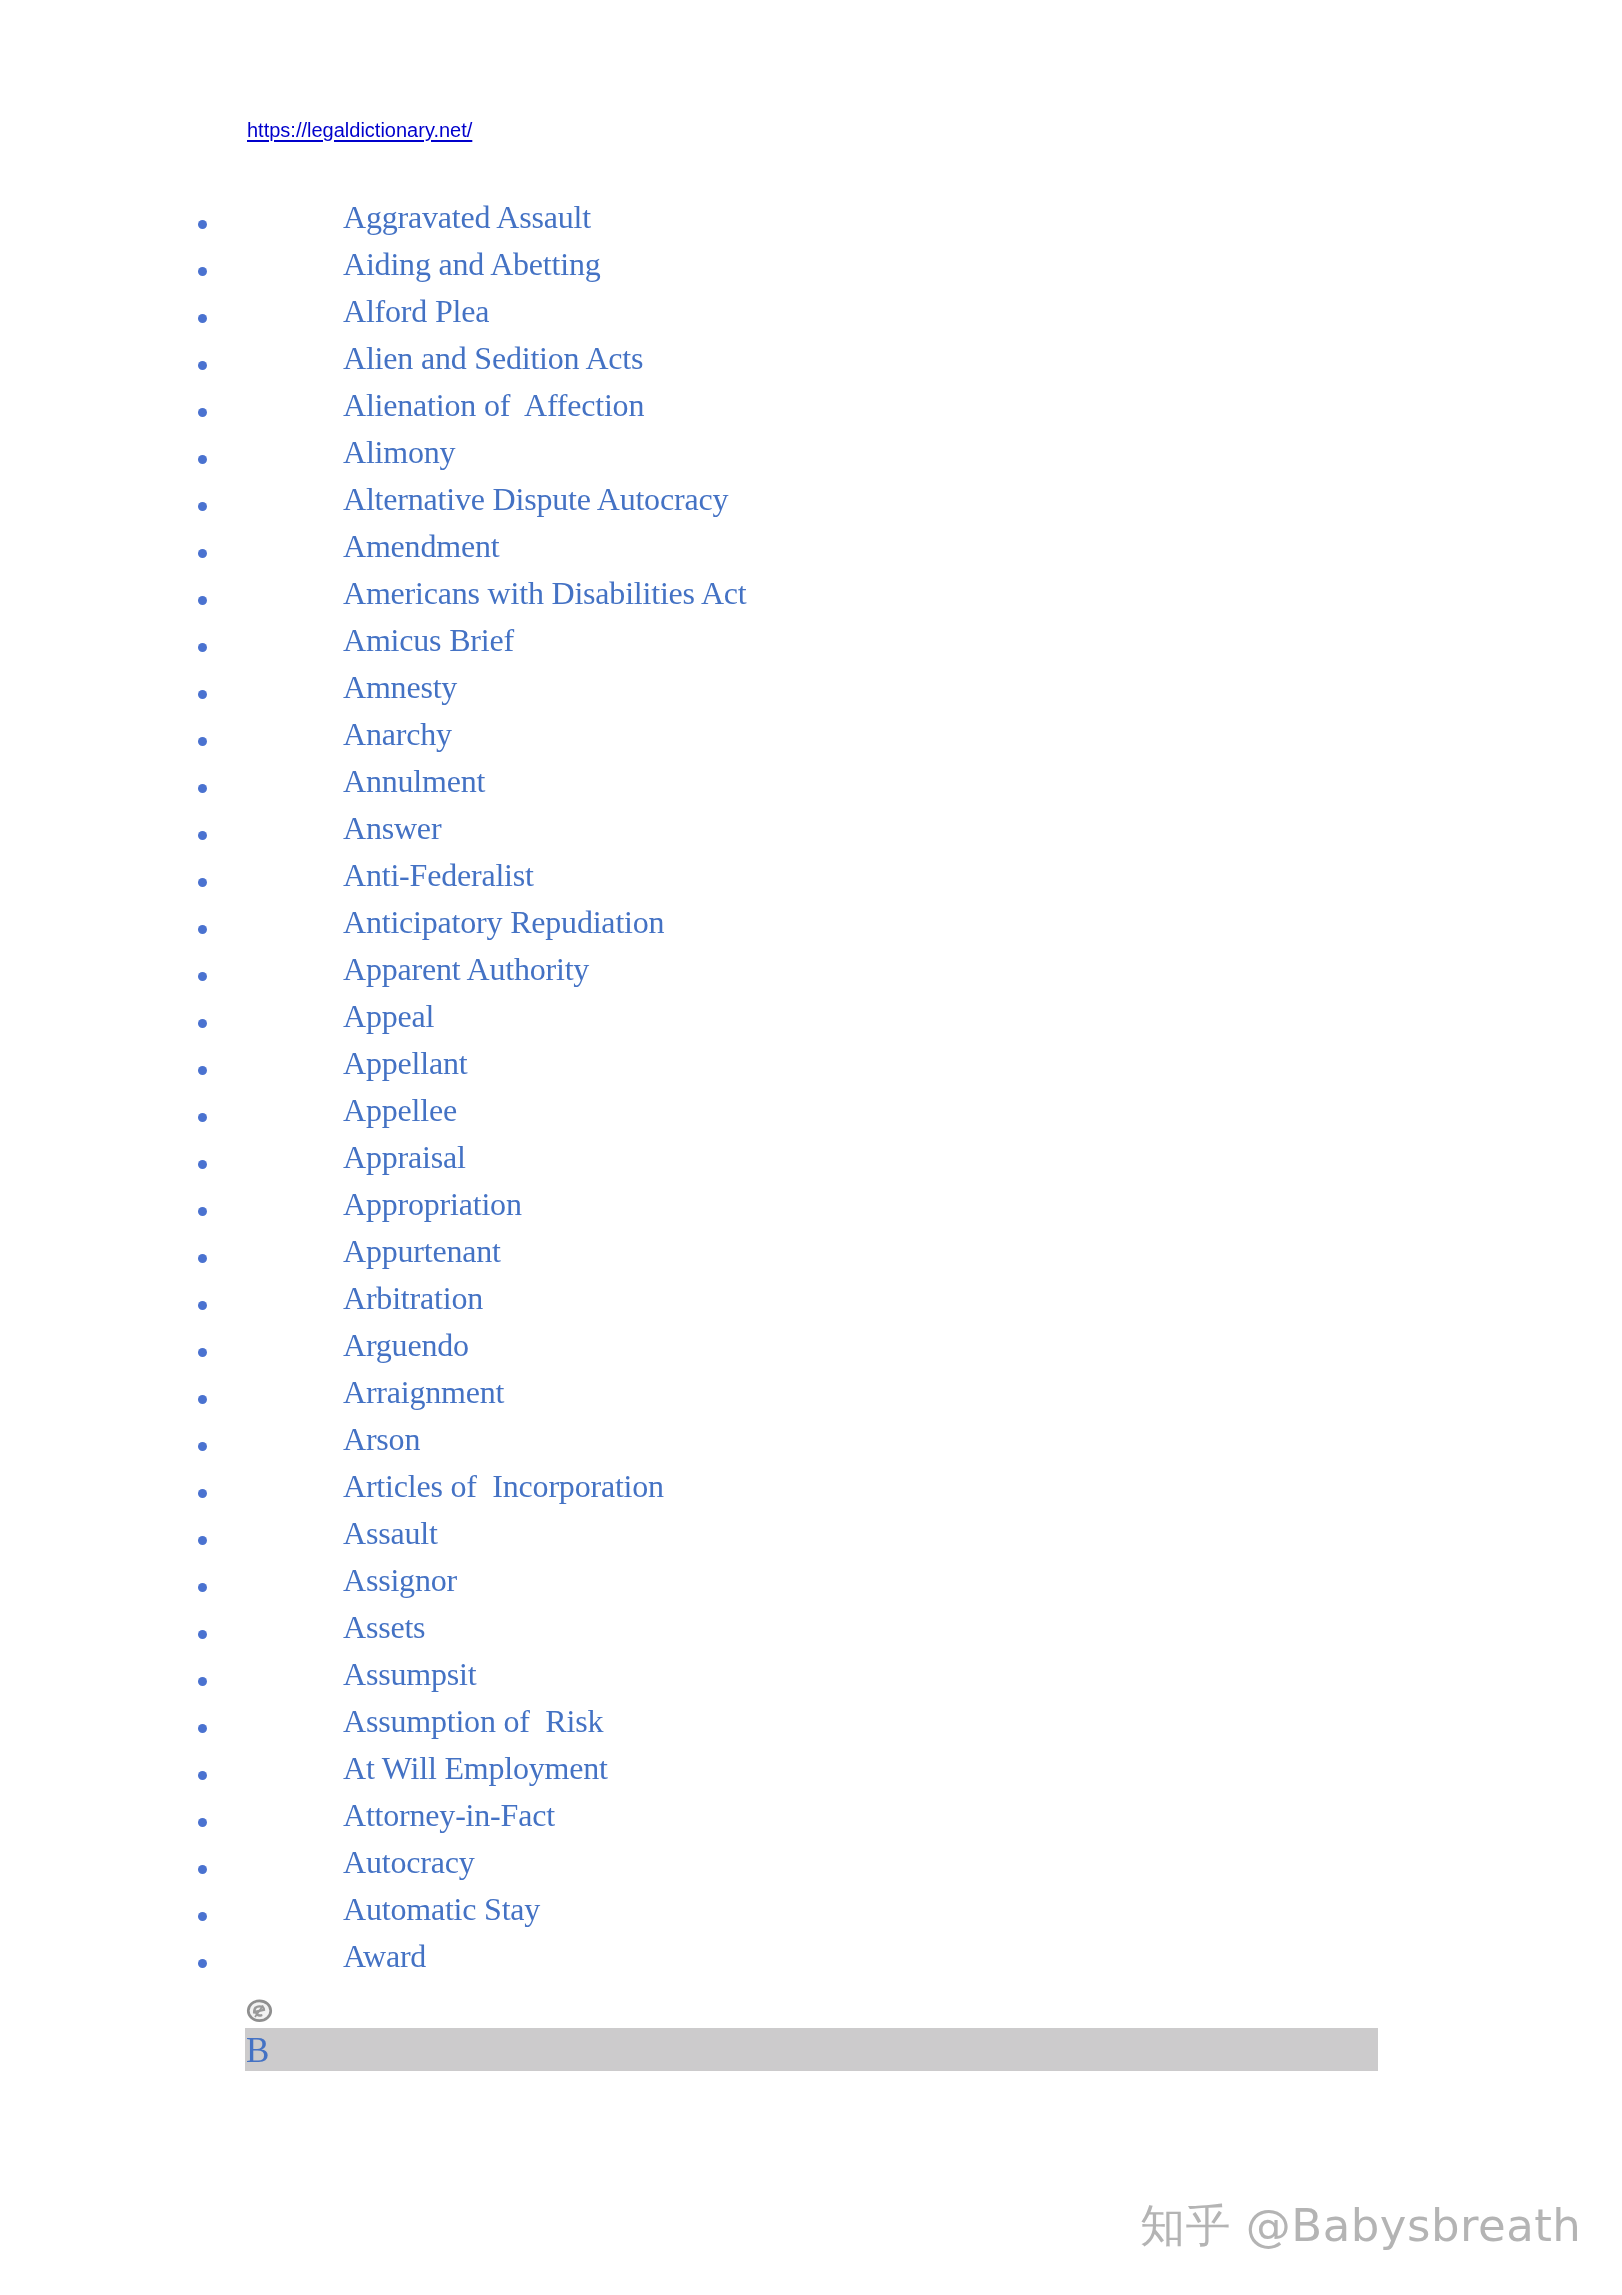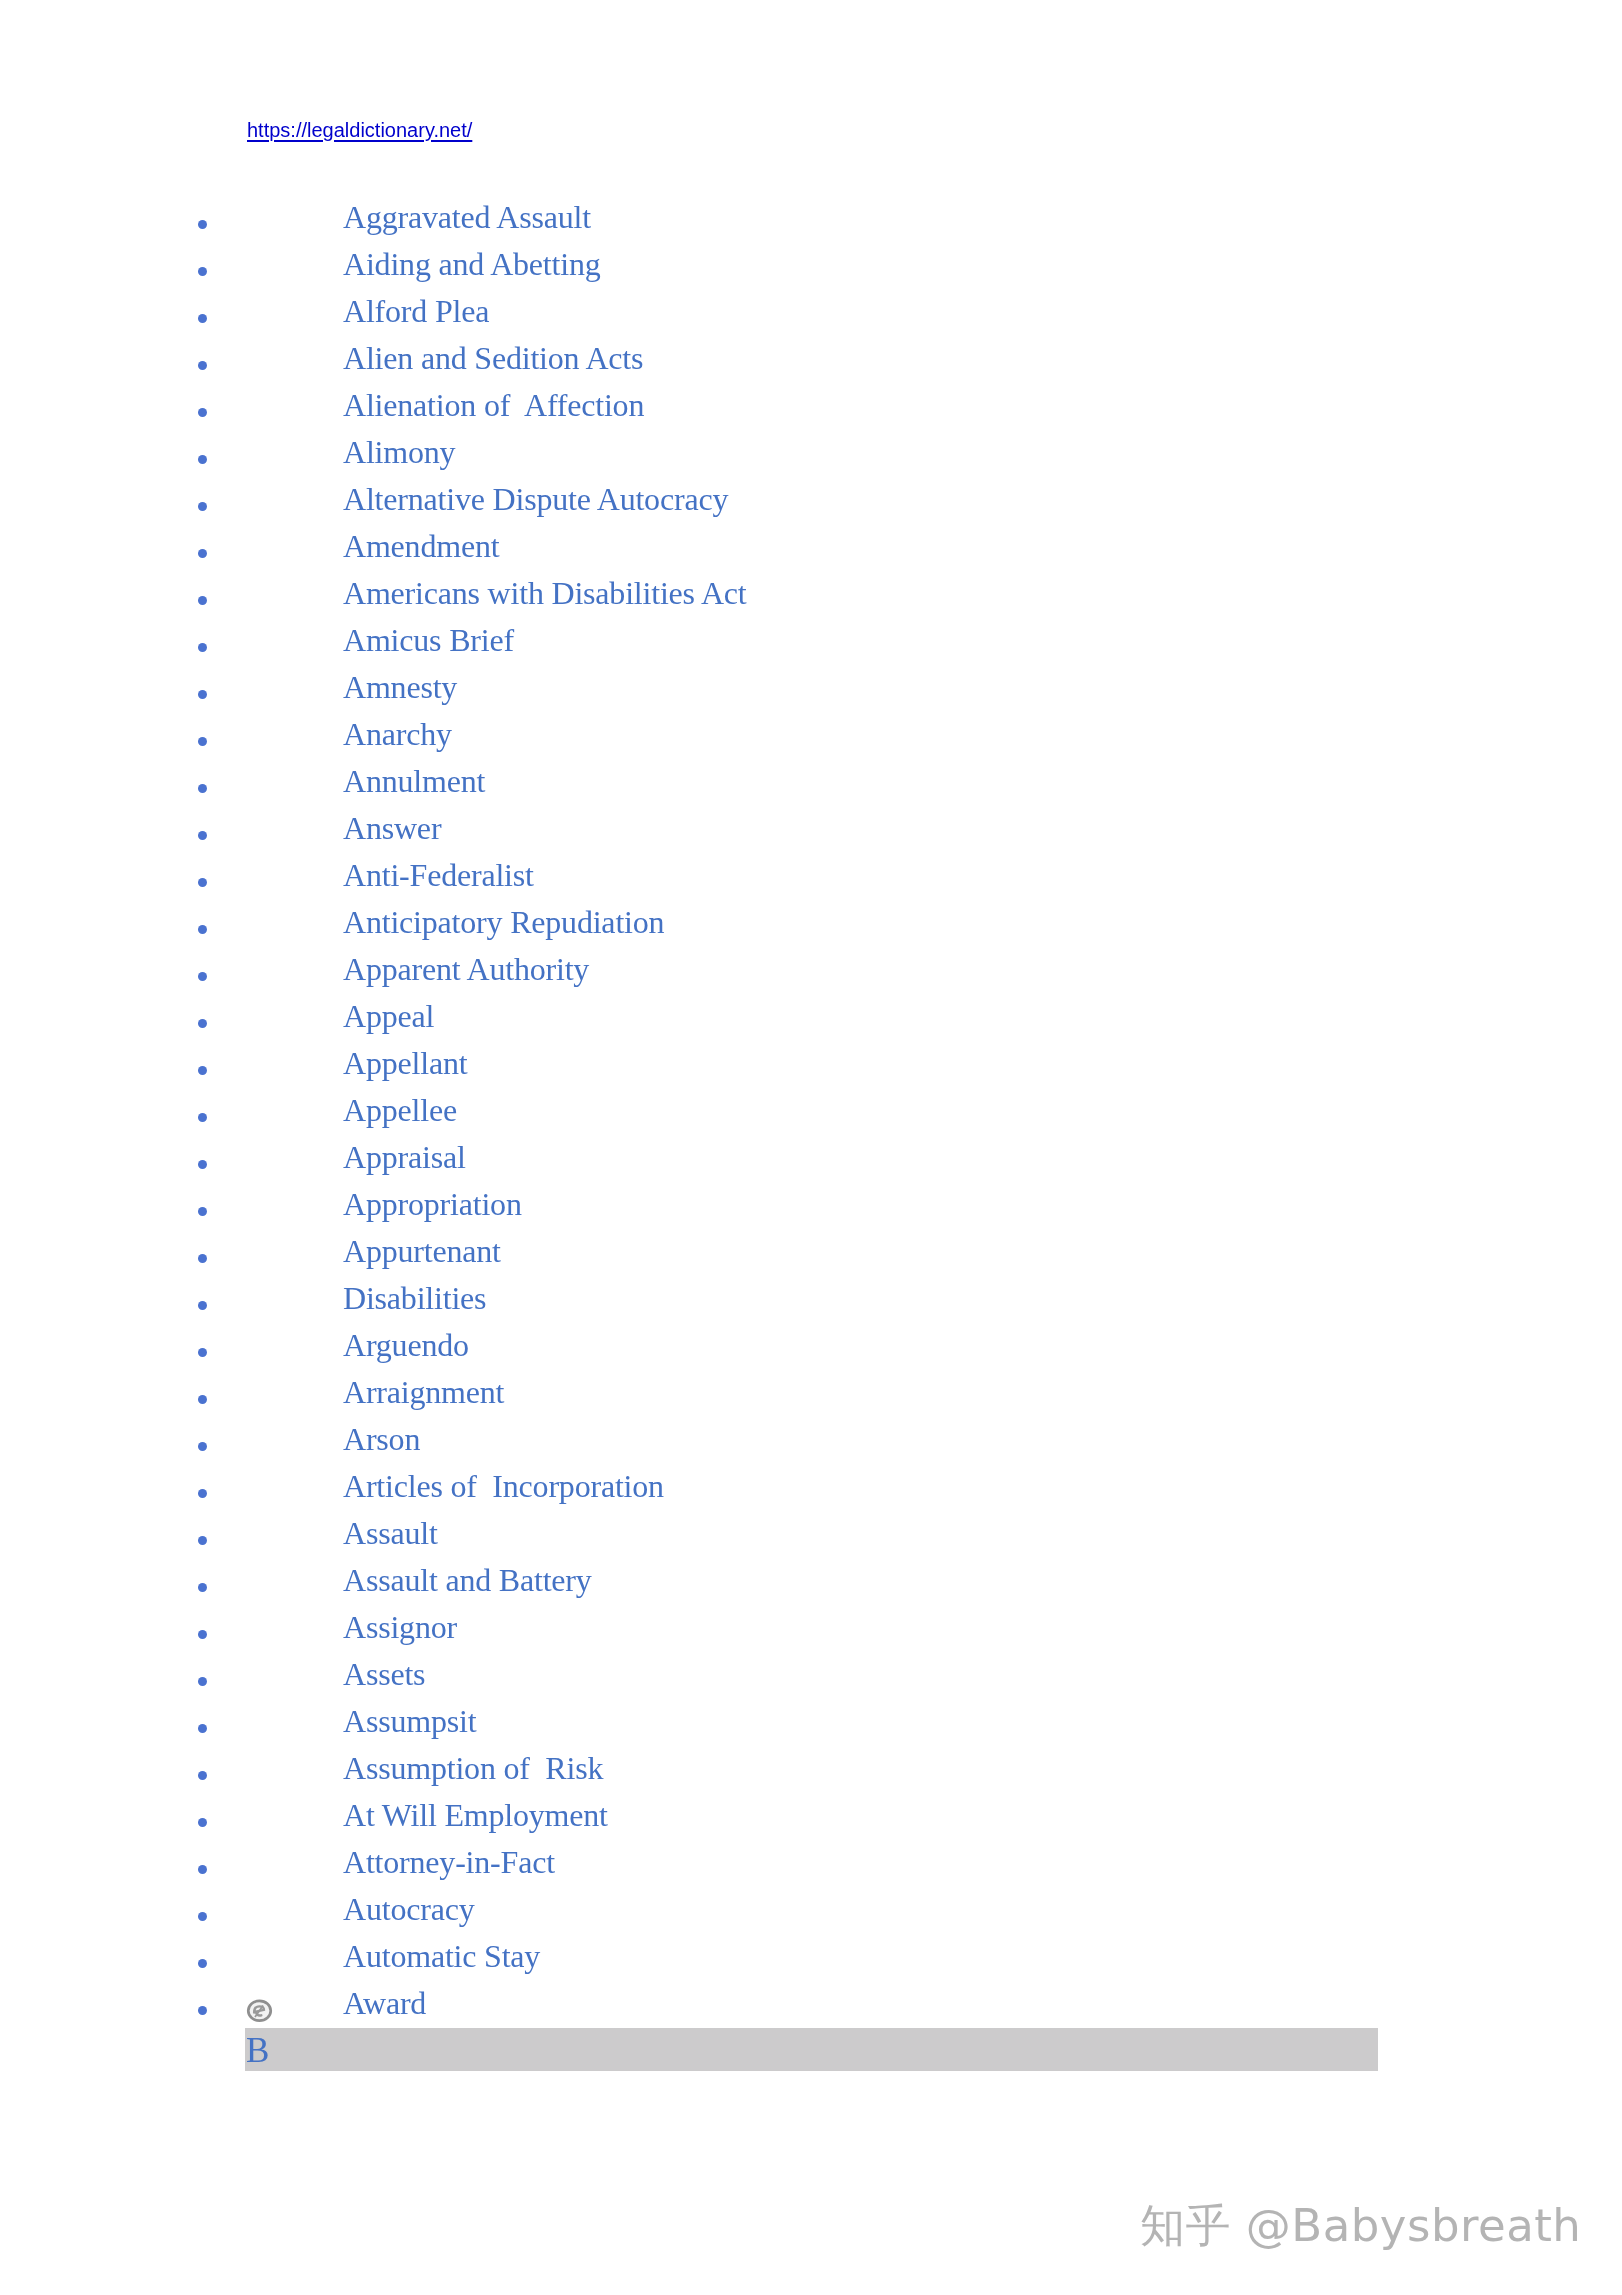--- a/index.html
+++ b/index.html
@@ -147,45 +147,41 @@
       <li class="term-item">
         <span class="term-bullet"></span>
         <span class="term-text">Appropriation</span>
       </li>
       <li class="term-item">
         <span class="term-bullet"></span>
         <span class="term-text">Appurtenant</span>
       </li>
       <li class="term-item">
         <span class="term-bullet"></span>
-        <span class="term-text">Disabilities</span>
+        <span class="term-text">Arbitration</span>
       </li>
       <li class="term-item">
         <span class="term-bullet"></span>
         <span class="term-text">Arguendo</span>
       </li>
       <li class="term-item">
         <span class="term-bullet"></span>
         <span class="term-text">Arraignment</span>
       </li>
       <li class="term-item">
         <span class="term-bullet"></span>
         <span class="term-text">Arson</span>
       </li>
       <li class="term-item">
         <span class="term-bullet"></span>
         <span class="term-text">Articles of  Incorporation</span>
       </li>
       <li class="term-item">
         <span class="term-bullet"></span>
         <span class="term-text">Assault</span>
-      </li>
-      <li class="term-item">
-        <span class="term-bullet"></span>
-        <span class="term-text">Assault and Battery</span>
       </li>
       <li class="term-item">
         <span class="term-bullet"></span>
         <span class="term-text">Assignor</span>
       </li>
       <li class="term-item">
         <span class="term-bullet"></span>
         <span class="term-text">Assets</span>
       </li>
       <li class="term-item">

